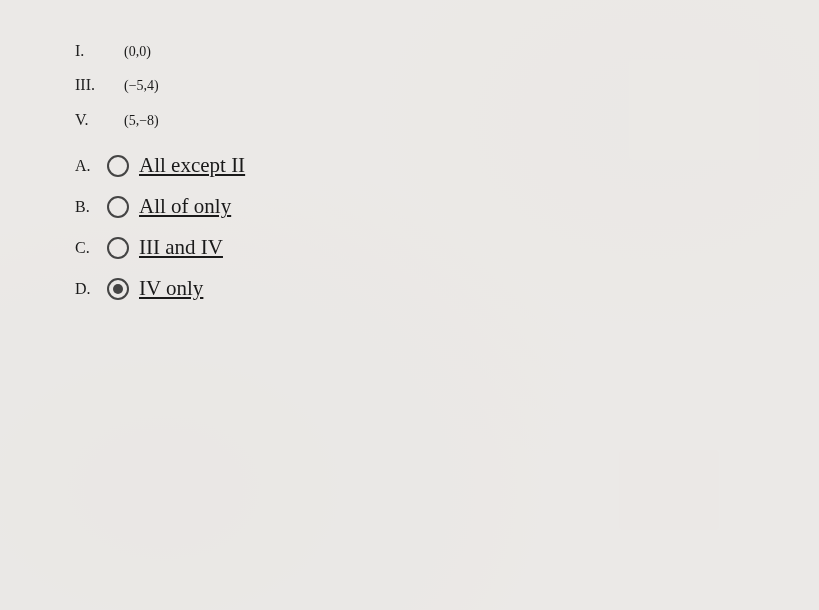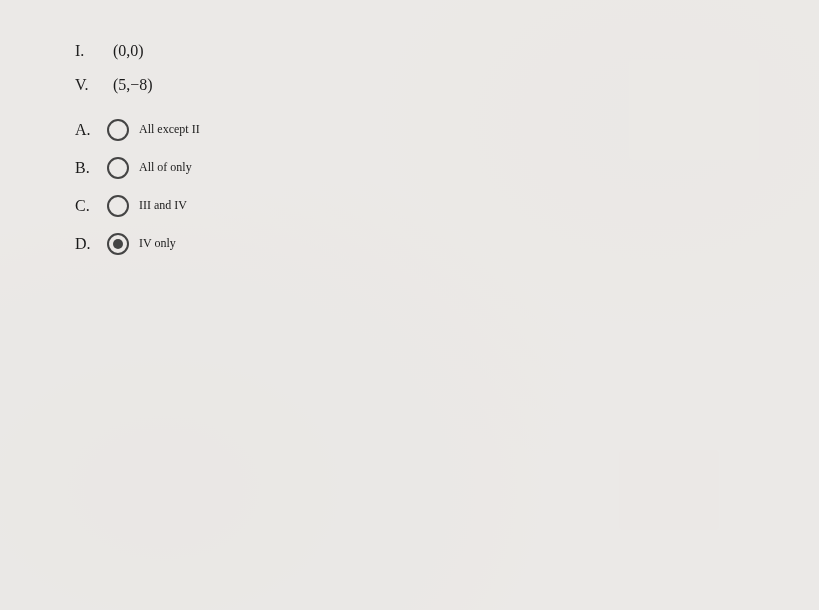--- a/index.html
+++ b/index.html
@@ -71,21 +71,22 @@
       line-height: 1.4;
     }
 
     .option-numeral {
       min-width: 38px;
       font-size: 16px;
       color: #222;
     }
 
     .option-value {
-      font-size: 16px;
+      font-size: 14px;
+      margin-left: 11px;
     }
 
     .answers-section {
       margin-left: 55px;
       margin-top: 10px;
     }
 
     .answer-item {
       display: flex;
       align-items: center;
@@ -119,21 +120,22 @@
       height: 10px;
       border-radius: 50%;
       background: #444;
     }
 
     .radio-outer.empty {
       
     }
 
     .answer-text {
-      font-size: 12px;
+      font-size: 21px;
+      text-decoration: underline;
     }
 
     
     .bg-card-1 {
       position: absolute;
       top: 60px;
       right: 60px;
       width: 130px;
       height: 100px;
       background: rgba(180,175,165,0.5);
@@ -174,20 +176,24 @@
       </div>
     </div>
 
     <div class="options-list">
 
     <div class="option-item">
       <span class="option-numeral">I.</span>
       <span class="option-value">(0,0)</span>
     </div>
         <div class="option-item">
+      <span class="option-numeral">III.</span>
+      <span class="option-value">(−5,4)</span>
+    </div>
+        <div class="option-item">
       <span class="option-numeral">V.</span>
       <span class="option-value">(5,−8)</span>
     </div>
       </div>
 
     <div class="answers-section">
 
     <div class="answer-item">
           <span class="answer-letter">A.</span>
           <div class="radio-outer empty"></div>

